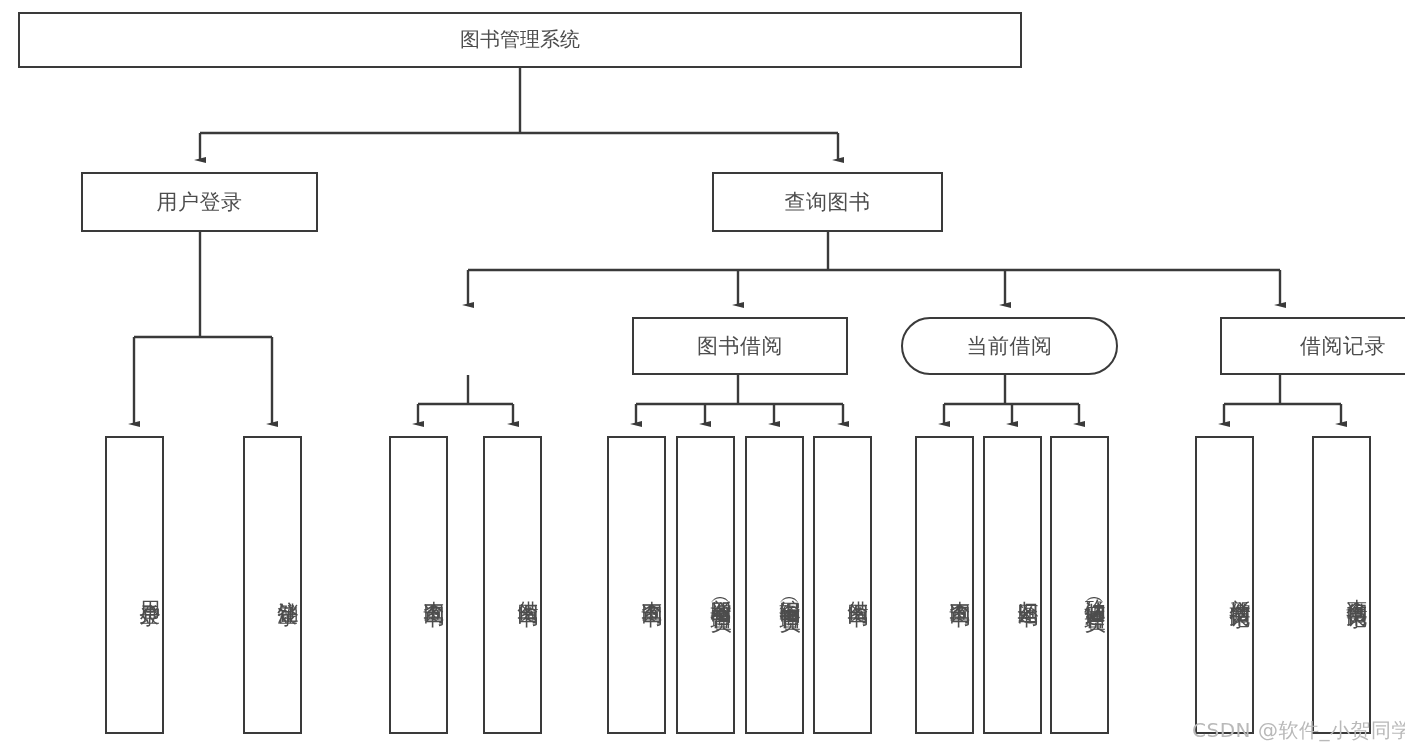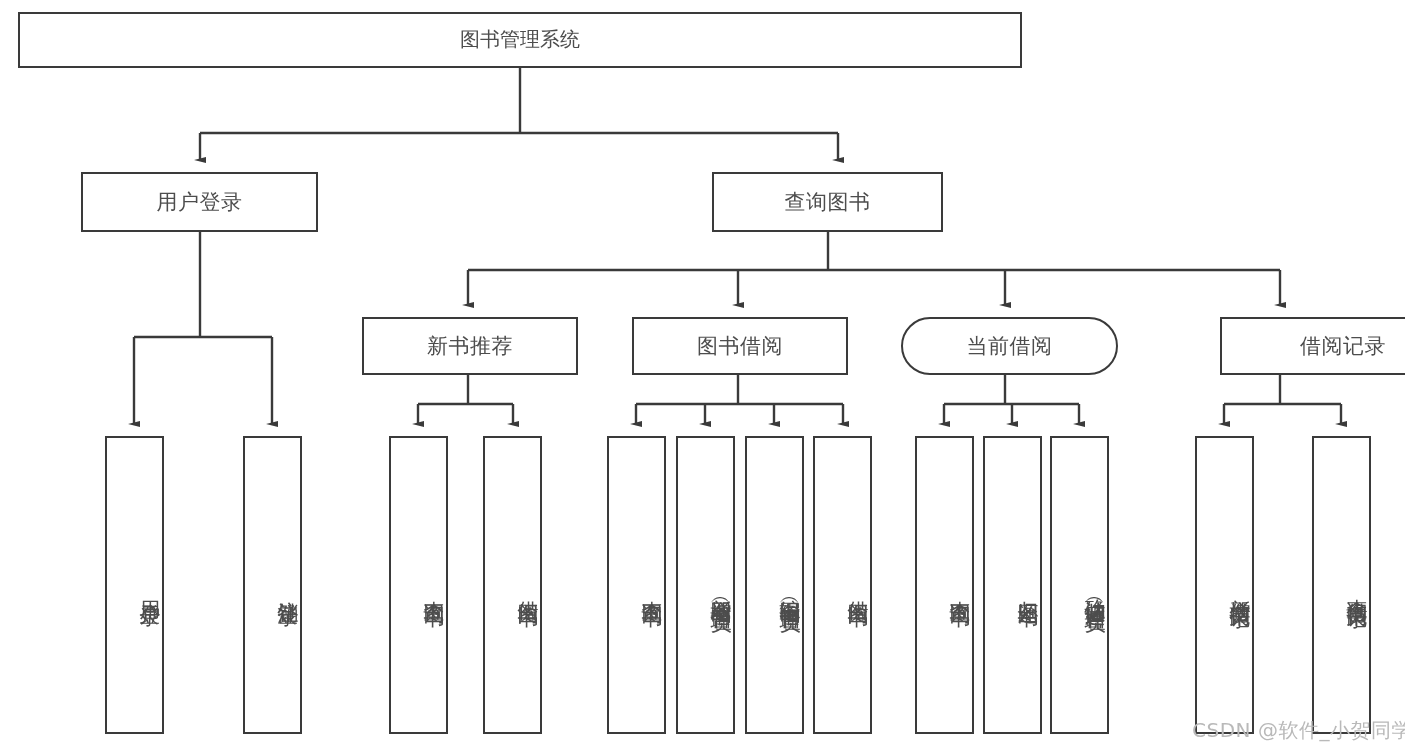--- a/index.html
+++ b/index.html
@@ -114,21 +114,20 @@
       <path d="M1224,404 L1224,424" marker-end="url(#arrow)"></path>
       <path d="M1341,404 L1341,424" marker-end="url(#arrow)"></path>
     </g>
   </svg>
 
   <div class="node node-title" style="left:18px; top:12px; width:1004px; height:56px;">图书管理系统</div>
 
   <div class="node node-h" style="left:81px; top:172px; width:237px; height:60px;">用户登录</div>
   <div class="node node-h" style="left:712px; top:172px; width:231px; height:60px;">查询图书</div>
 
-  <div class="node node-h" style="left:362px; top:317px; width:216px; height:58px;">新书推荐</div>
   <div class="node node-h" style="left:632px; top:317px; width:216px; height:58px;text-align:center;">图书借阅</div>
   <div class="node node-h" style="left:901px; top:317px; width:217px; height:58px;border-radius:29px;">当前借阅</div>
   <div class="node node-h" style="left:1220px; top:317px; width:218px; height:58px;padding-left:28px;">借阅记录</div>
 
   <div class="node node-v" style="left:105px; top:436px; width:59px; height:298px;">用户登录</div>
   <div class="node node-v" style="left:243px; top:436px; width:59px; height:298px;">注销登录</div>
 
   <div class="node node-v" style="left:389px; top:436px; width:59px; height:298px;">查询图书</div>
   <div class="node node-v" style="left:483px; top:436px; width:59px; height:298px;">借阅图书</div>
 

